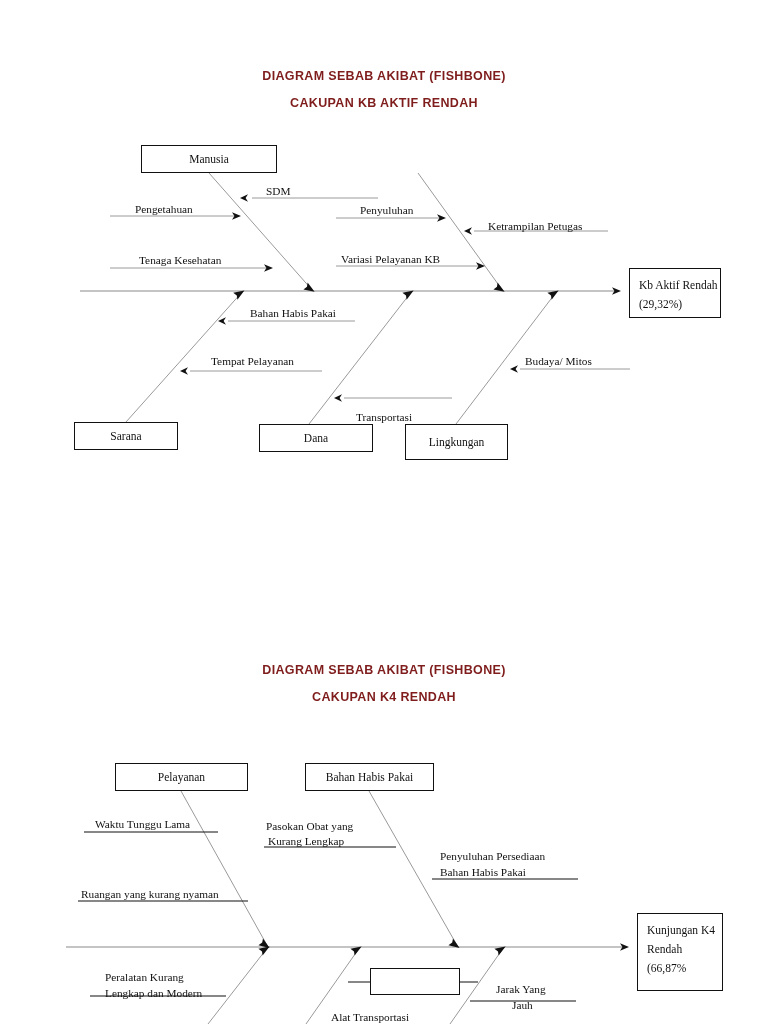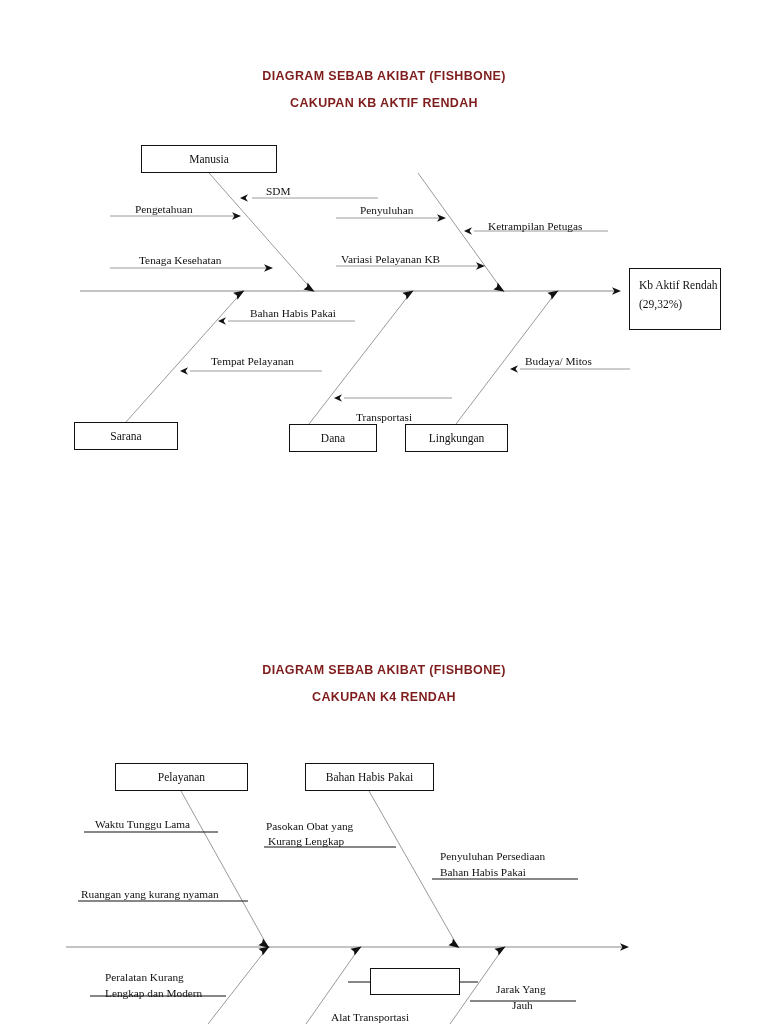--- a/index.html
+++ b/index.html
@@ -214,28 +214,28 @@
       <div class="title-line sub">CAKUPAN KB AKTIF RENDAH</div>
     </div>
 
     <div class="cat-box" style="left:141px; top:145px; width:136px; height:28px;">
       <span>Manusia</span>
     </div>
 
     <div class="cat-box" style="left:74px; top:422px; width:104px; height:28px;">
       <span>Sarana</span>
     </div>
-    <div class="cat-box" style="left:259px; top:424px; width:88px; height:28px;margin-left:30px;">
+    <div class="cat-box" style="left:259px; top:424px; width:114px; height:28px;">
       <span>Dana</span>
     </div>
-    <div class="cat-box" style="left:405px; top:424px; width:103px; height:28px;">
+    <div class="cat-box" style="left:405px; top:424px; width:103px; height:36px;">
       <span>Lingkungan</span>
     </div>
 
-    <div class="effect-box" style="left:629px; top:268px; width:92px; height:62px;">
+    <div class="effect-box" style="left:629px; top:268px; width:92px; height:50px;">
       <span class="ln">Kb Aktif Rendah</span>
       <span class="ln">(29,32%)</span>
     </div>
 
     <div class="cause-label" style="left:266px; top:184px;">SDM</div>
     <div class="cause-label" style="left:135px; top:202px;">Pengetahuan</div>
     <div class="cause-label" style="left:139px; top:253px;">Tenaga Kesehatan</div>
     <div class="cause-label" style="left:360px; top:203px;">Penyuluhan</div>
     <div class="cause-label" style="left:488px; top:219px;">Ketrampilan Petugas</div>
     <div class="cause-label" style="left:341px; top:252px;">Variasi Pelayanan KB</div>
@@ -255,20 +255,25 @@
 
   <div class="cat-box" style="left:115px; top:763px; width:133px; height:28px;">
     <span>Pelayanan</span>
   </div>
   <div class="cat-box" style="left:305px; top:763px; width:129px; height:28px;">
     <span>Bahan Habis Pakai</span>
   </div>
 
   <div class="blank-box" style="left:370px; top:968px; width:90px; height:27px;"></div>
 
+  <div class="effect-box" style="left:637px; top:913px; width:86px; height:78px;">
+    <span class="ln">Kunjungan K4</span>
+    <span class="ln">Rendah</span>
+    <span class="ln">(66,87%</span>
+  </div>
 
   <div class="cause-label" style="left:95px; top:817px;">Waktu Tunggu Lama</div>
   <div class="cause-label" style="left:266px; top:819px;">Pasokan Obat yang</div>
   <div class="cause-label" style="left:268px; top:834px;">Kurang Lengkap</div>
   <div class="cause-label" style="left:440px; top:849px;">Penyuluhan Persediaan</div>
   <div class="cause-label" style="left:440px; top:865px;">Bahan Habis Pakai</div>
   <div class="cause-label" style="left:81px; top:887px;">Ruangan yang kurang nyaman</div>
   <div class="cause-label" style="left:105px; top:970px;">Peralatan Kurang</div>
   <div class="cause-label" style="left:105px; top:986px;">Lengkap dan Modern</div>
   <div class="cause-label" style="left:496px; top:982px;">Jarak Yang</div>

